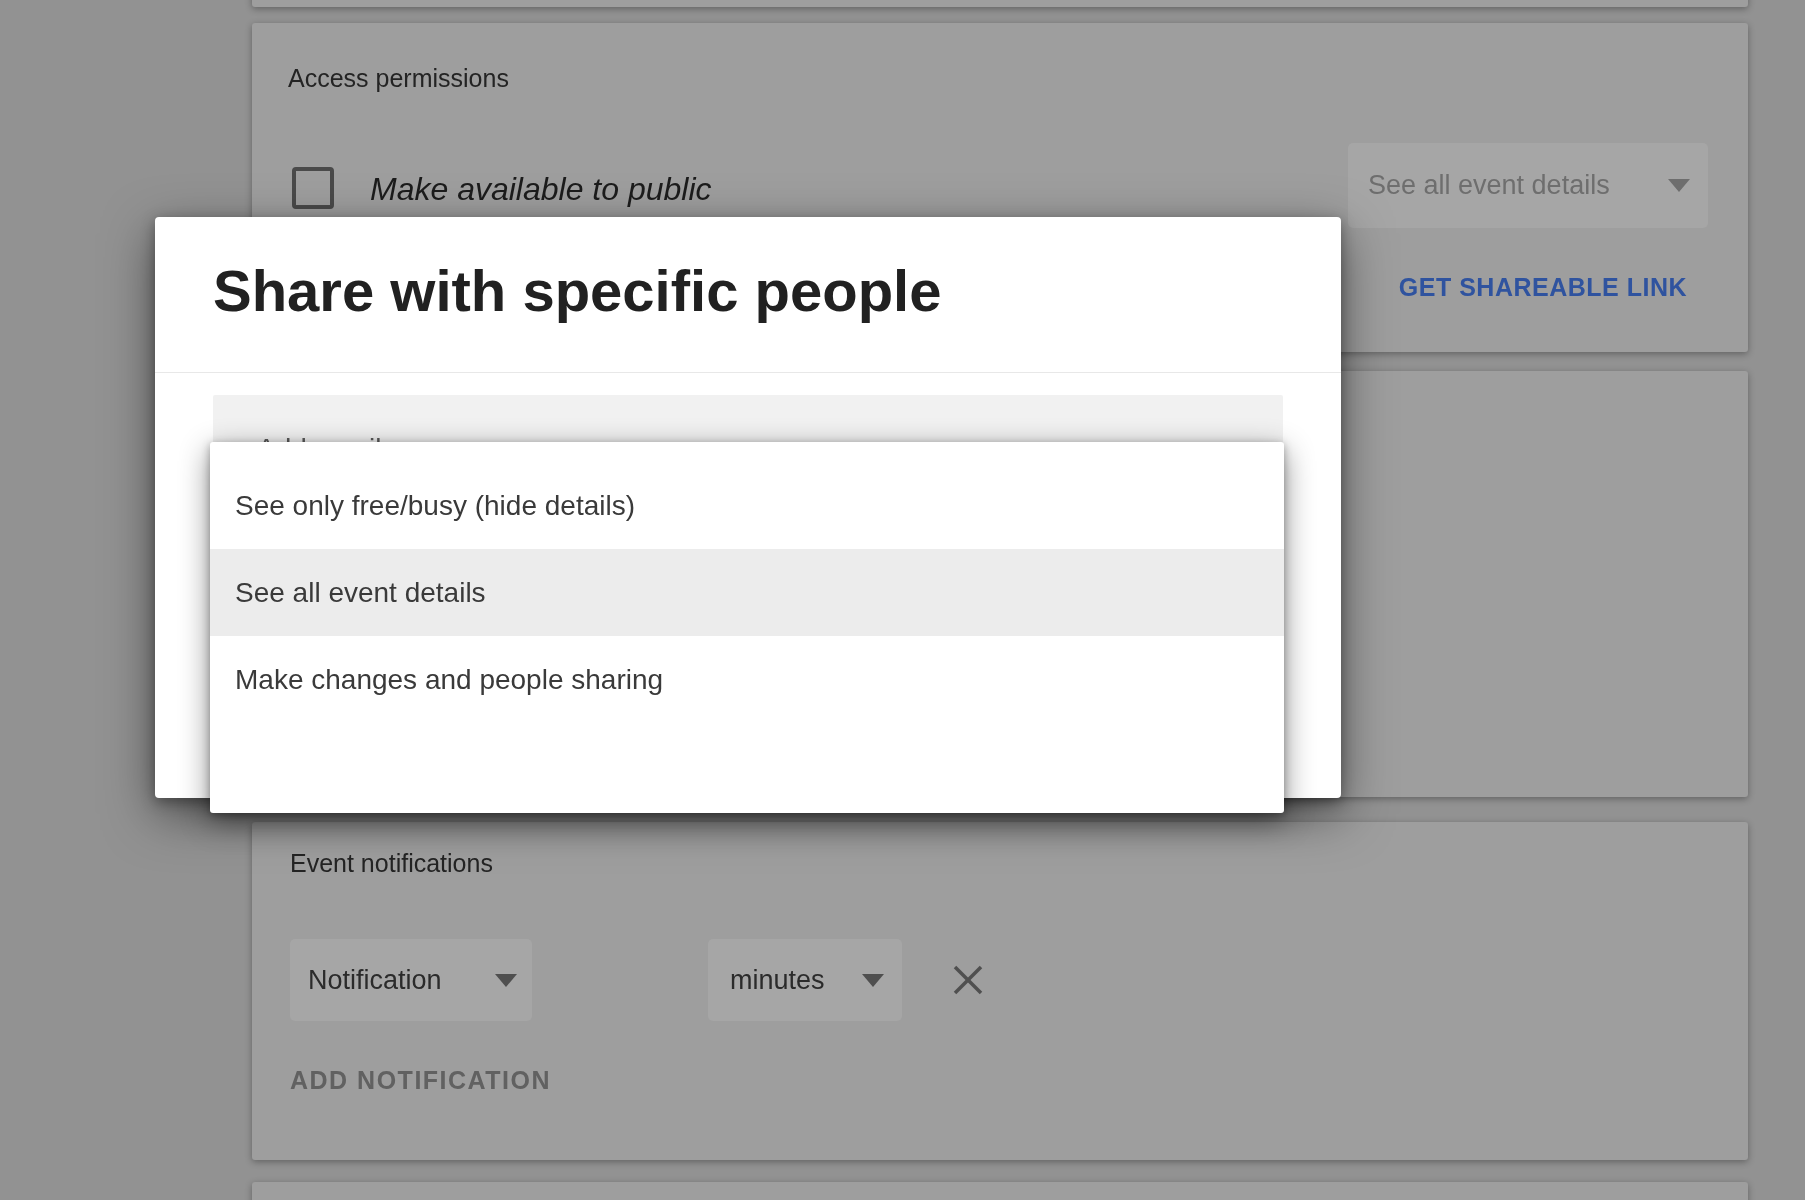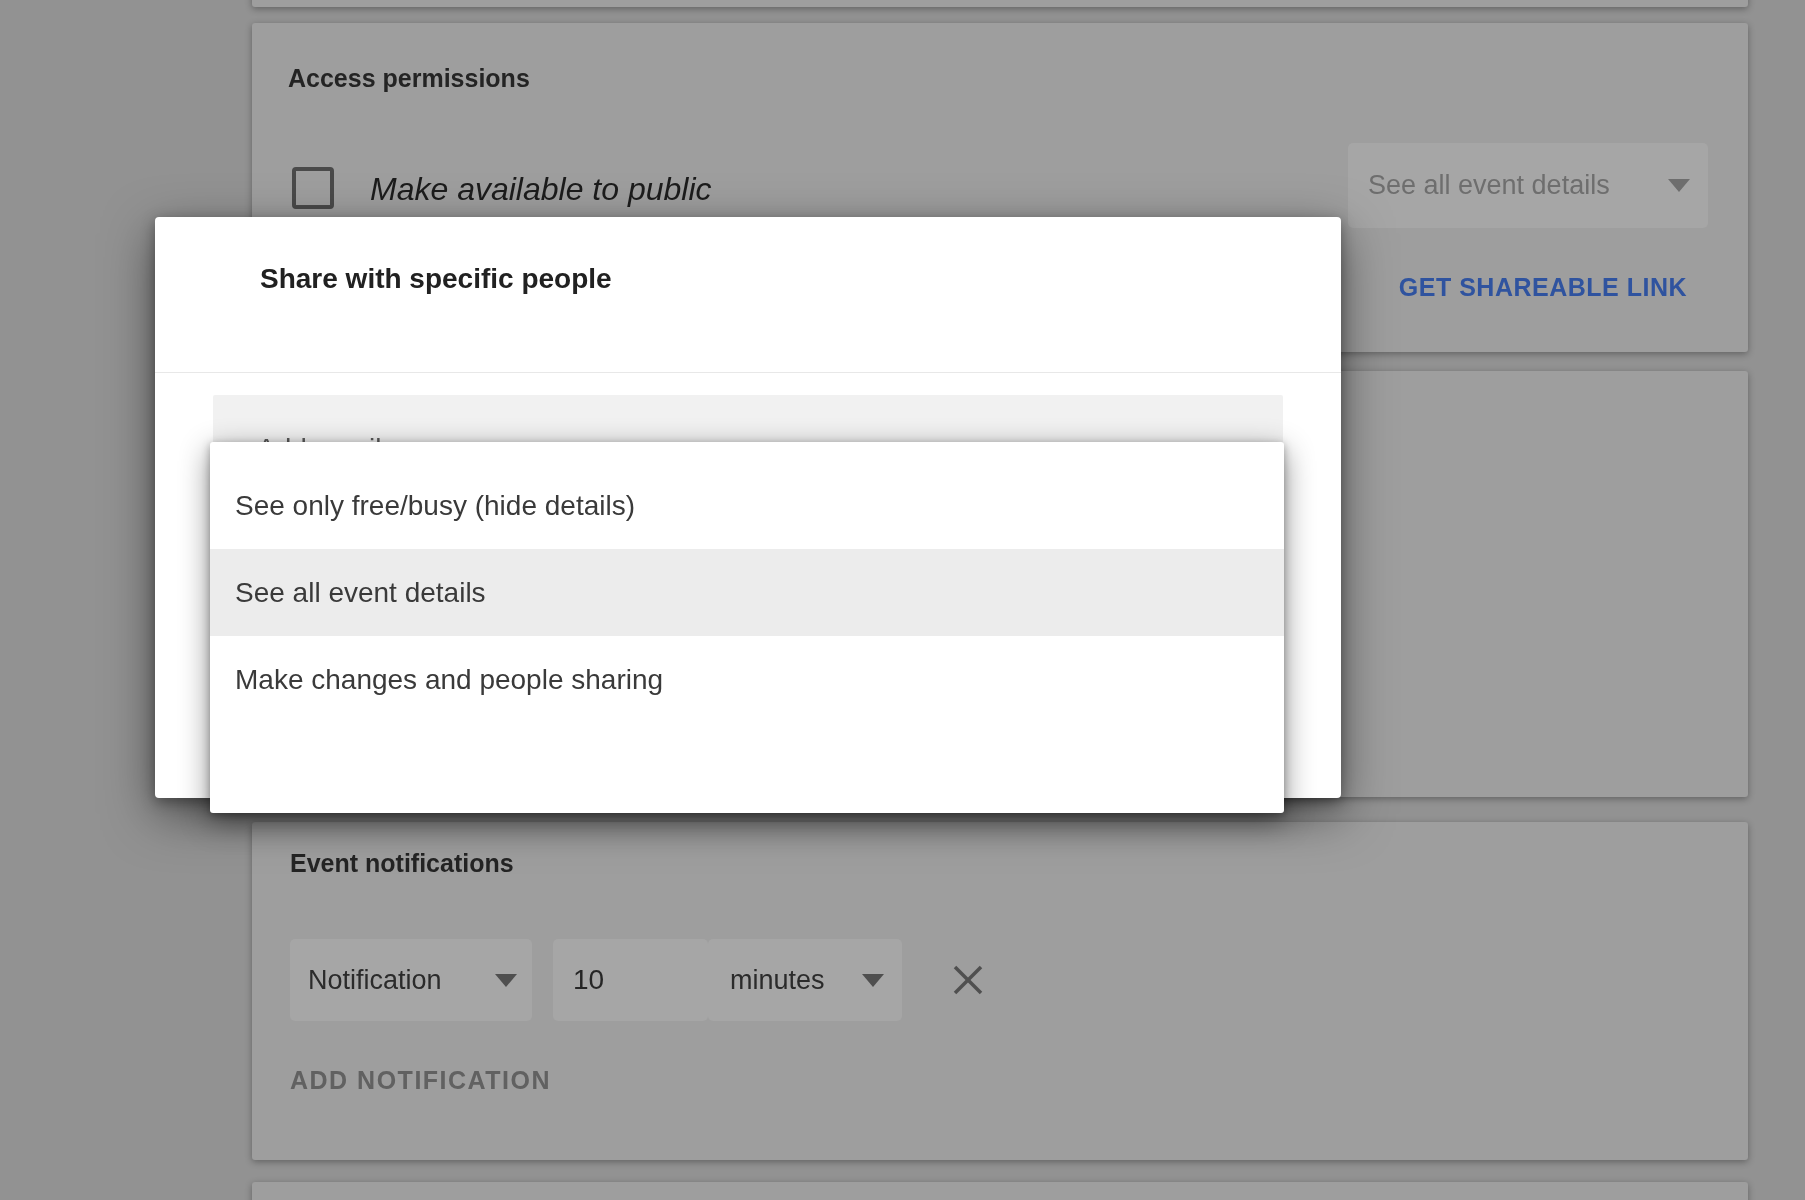--- a/index.html
+++ b/index.html
@@ -21,21 +21,21 @@
     background:var(--card-bg); border-radius:3px;
     box-shadow:0 2px 7px rgba(0,0,0,0.33);
   }
   #card-top{top:-20px; height:27px;}
   #card-access{top:23px; height:329px;}
   #card-mid{top:371px; height:426px;}
   #card-notif{top:822px; height:338px;}
   #card-bottom{top:1182px; height:60px;}
 
   .sec-title{
-    position:absolute; font-size:25px; font-weight:700; color:var(--section-text);
+    position:absolute; font-size:25px; font-weight:400; color:var(--section-text);
     line-height:30px; white-space:nowrap;
   }
   #card-access .sec-title{left:36px; top:40px;}
   #card-notif  .sec-title{left:38px; top:26px;}
 
   .cbx{
     position:absolute; left:40px; top:144px; width:34px; height:34px;
     border:4px solid #4a4a4a; border-radius:4px; background:transparent;
   }
   .cbx-label{
@@ -78,22 +78,22 @@
     letter-spacing:1.5px; color:var(--add-gray); white-space:nowrap; cursor:pointer;
   }
 
   
   .dialog{
     position:absolute; left:155px; top:217px; width:1186px; height:581px;
     background:#ffffff; border-radius:4px; z-index:5;
     box-shadow:0 16px 50px rgba(0,0,0,0.5), 0 4px 14px rgba(0,0,0,0.35);
   }
   .dlg-title{
-    position:absolute; left:58px; top:38px; font-size:28px; font-weight:700;
-    color:var(--title-text); line-height:48px; white-space:nowrap;margin-left:47px;
+    position:absolute; left:58px; top:50px; font-size:58px; font-weight:700;
+    color:var(--title-text); line-height:48px; white-space:nowrap;
   }
   .dlg-divider{position:absolute; left:0; right:0; top:155px; height:1px; background:var(--divider);}
   .email-field{
     position:absolute; left:58px; top:178px; width:1070px; height:64px;
     background:var(--field-bg); border-radius:2px; overflow:hidden;
   }
   .email-field .ph{
     display:block; padding:38px 0 0 44px; font-size:28px; color:var(--placeholder);
     white-space:nowrap;
   }
@@ -128,23 +128,20 @@
 </div>
 
 <div class="card" id="card-mid"></div>
 
 <div class="card" id="card-notif">
   <div class="sec-title">Event notifications</div>
   <div class="gselect" id="notif-select">
     <span class="val">Notification</span>
     <span class="chev"></span>
   </div>
-  <div id="time-box">
-    <span class="val">10</span>
-  </div>
   <div class="gselect" id="unit-select">
     <span class="val">minutes</span>
     <span class="chev"></span>
   </div>
   <div id="remove-notif">
     <svg width="36" height="36" viewBox="0 0 36 36">
       <line x1="5" y1="5" x2="31" y2="31" stroke="#4f4f4f" stroke-width="3.6"></line>
       <line x1="31" y1="5" x2="5" y2="31" stroke="#4f4f4f" stroke-width="3.6"></line>
     </svg>
   </div>

